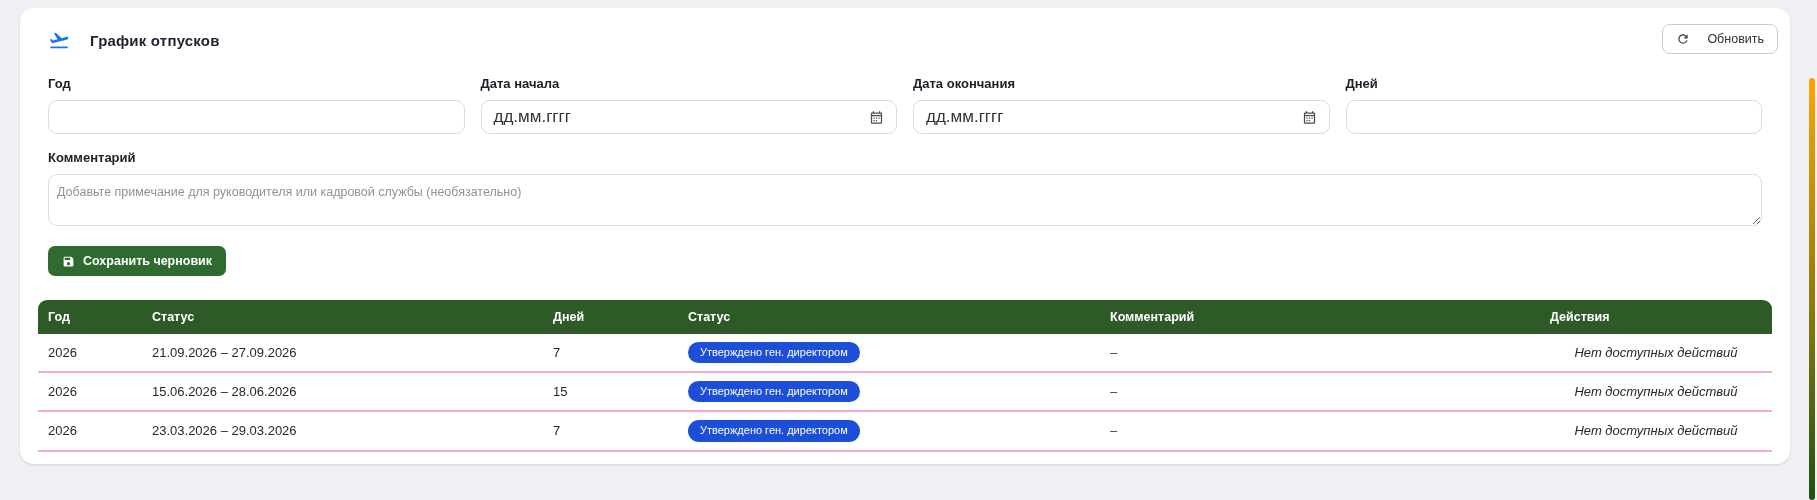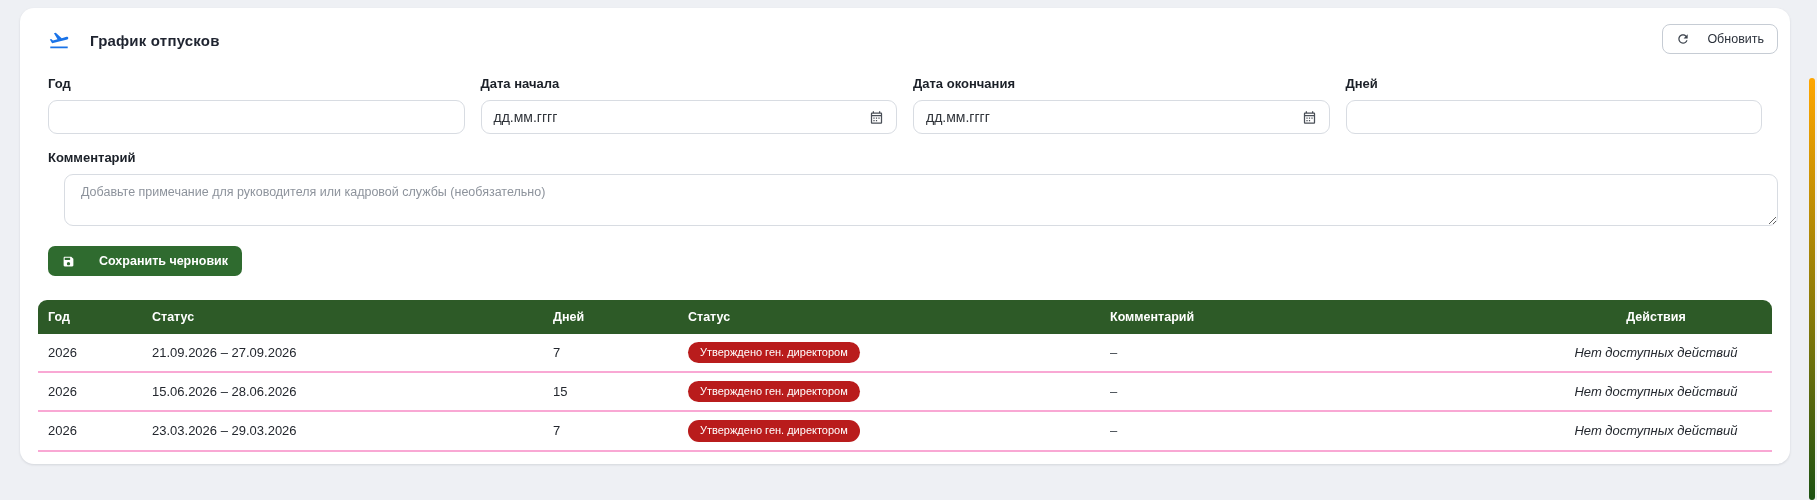--- a/index.html
+++ b/index.html
@@ -42,64 +42,64 @@
   .text-input {
     width:100%; height:34px; border:1px solid #d8dce2; border-radius:9px;
     font-size:13px; padding:0 12px; color:#2b2f36; background:#fff; outline:none;
     font-family:inherit;
   }
   .date-input {
     width:100%; height:34px; border:1px solid #d8dce2; border-radius:9px;
     display:flex; align-items:center; justify-content:space-between;
     padding:0 12px; background:#fff; cursor:text;
   }
-  .date-value { font-size:14px; color:#30343a; }
+  .date-value { font-size:17px; color:#30343a; }
   .cal-icon { width:15px; height:15px; color:#4a4f57; display:inline-flex; cursor:pointer; }
   .cal-icon svg { width:100%; height:100%; }
   .comment-block { margin-top:16px; }
   .comment-textarea {
     width:100%; height:52px; border:1px solid #d8dce2; border-radius:9px;
-    font-size:12.5px; padding:10px 16px; color:#2b2f36; resize:vertical;
-    font-family:inherit; outline:none;margin-left:16px;
+    font-size:12.5px; padding:10px 8px; color:#2b2f36; resize:vertical;
+    font-family:inherit; outline:none;
   }
   .comment-textarea::placeholder { color:#8d939c; opacity:1; }
   .save-btn {
     margin-top:16px;
-    display:inline-flex; align-items:center; gap:24px;
+    display:inline-flex; align-items:center; gap:8px;
     background:#2f6b2f; color:#fff; border:none; border-radius:7px;
     padding:8px 14px; font-size:12.5px; font-weight:bold; cursor:pointer;
     font-family:inherit;
   }
   .save-btn .sicon { width:13px; height:13px; display:inline-flex; color:#fff; }
   .save-btn .sicon svg { width:100%; height:100%; }
   
   .sched-table {
     margin:24px -10px 0 -10px;
     width:calc(100% + 20px);
     border-collapse:collapse;
     font-size:13px;
   }
   .sched-table thead th {
     background:#2d5a27; color:#ffffff; font-weight:bold; font-size:12.5px;
     text-align:left; padding:10px 10px; white-space:nowrap;
   }
   .sched-table thead th:first-child { border-top-left-radius:9px; }
-  .sched-table thead th:last-child { border-top-right-radius:9px; text-align:center; }
+  .sched-table thead th:last-child { border-top-right-radius:9px; text-align:left; }
   .sched-table tbody td {
     padding:8px 10px; border-bottom:2px solid #f9a8d4; color:#23272e;
     height:30px; vertical-align:middle; white-space:nowrap;
   }
   .col-year { width:104px; }
   .col-period { width:401px; }
   .col-days { width:135px; }
   .col-status { width:422px; }
   .col-comment { width:440px; }
   .col-actions { text-align:right; }
   .status-badge {
-    display:inline-block; background:#b91c1c; color:#fff;
+    display:inline-block; background:#1d4ed8; color:#fff;
     border-radius:999px; padding:4px 12px; font-size:11px; line-height:1.2;
     cursor:default;
   }
   .comment-dash { color:#3c424b; }
   .no-actions { color:#6c737e; text-align:center; font-size:13px;font-style:italic; }
   
   .scroll-indicator {
     position:absolute; right:2px; top:78px; width:6px; height:422px;
     border-radius:3px;
     background:linear-gradient(to bottom, #ffa600 0%, #8a7a08 55%, #1c5212 100%);

